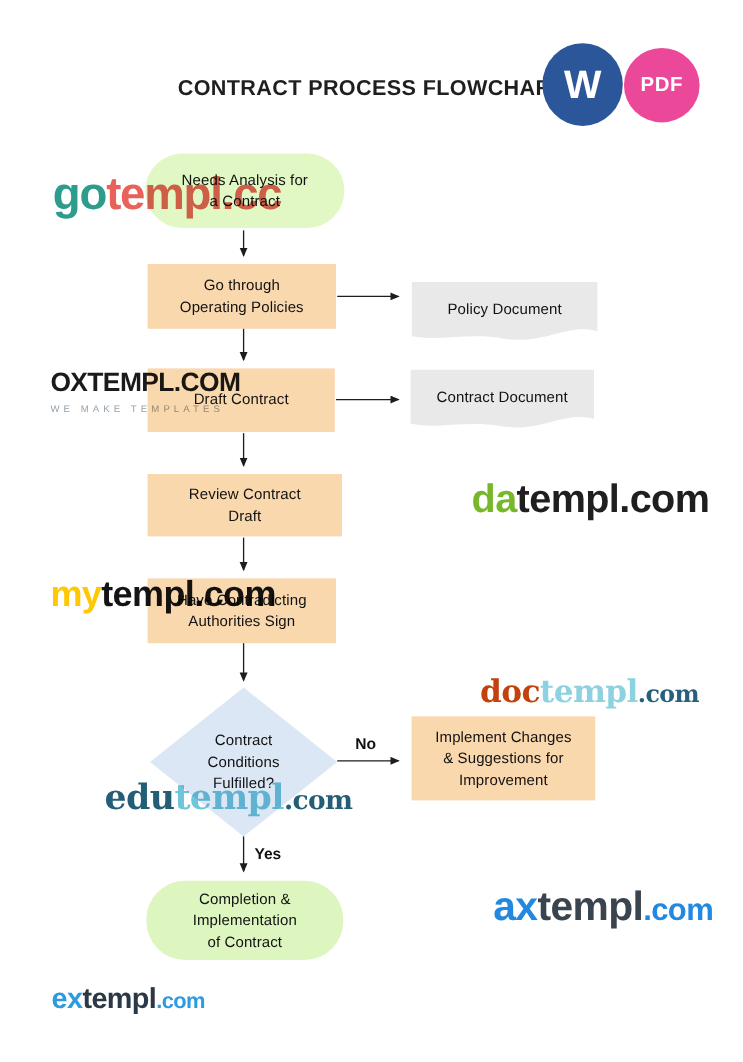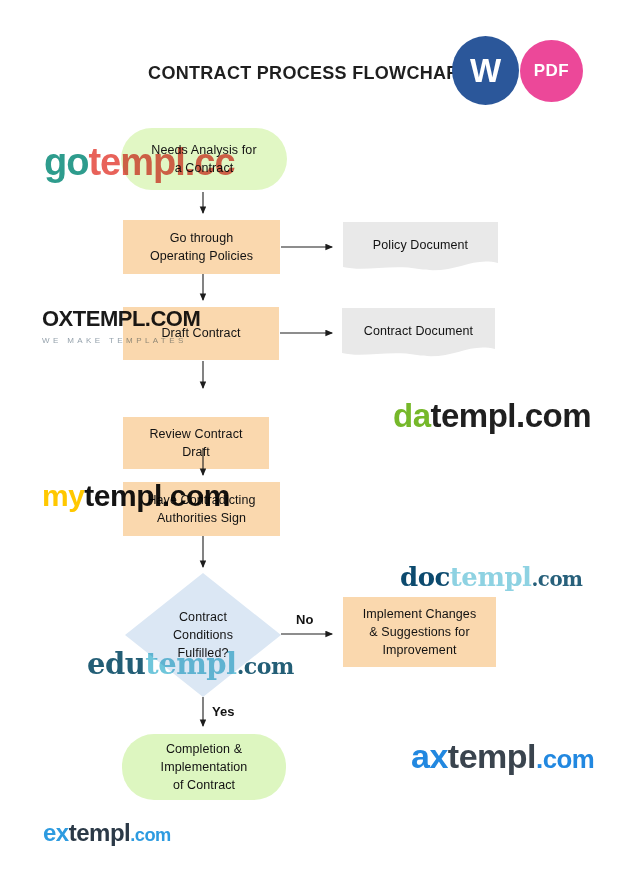--- a/index.html
+++ b/index.html
@@ -88,39 +88,39 @@
   <div class="node terminator" style="left: 121px; top: 128px; width: 166px; height: 62px; background-color: rgb(225, 247, 196);">
     <span class="node-label">Needs Analysis for
 a Contract</span>
   </div>
 
   <div class="node process" style="left: 123px; top: 220px; width: 157px; height: 54px; background-color: rgb(250, 216, 174);">
     <span class="node-label">Go through
 Operating Policies</span>
   </div>
 
-  <div class="node document" style="left:343px;top:222px;width:155px;height:53px;text-align:center;">
+  <div class="node document" style="left:343px;top:235px;width:155px;height:53px;text-align:center;">
     <svg class="shape" viewBox="0 0 155 53" preserveAspectRatio="none">
       <path d="M0 0 H155 V41 C128 34 112 53 76 47 C48 42 22 50 0 45 Z" style="fill: rgb(233, 233, 233);"></path>
     </svg>
     <span class="node-label">Policy Document</span>
   </div>
 
   <div class="node document" style="left:342px;top:308px;width:153px;height:53px;">
     <svg class="shape" viewBox="0 0 153 53" preserveAspectRatio="none">
       <path d="M0 0 H153 V41 C126 34 110 53 75 47 C47 42 21 50 0 45 Z" style="fill: rgb(233, 233, 233);"></path>
     </svg>
     <span class="node-label">Contract Document</span>
   </div>
 
   <div class="node process" style="left: 123px; top: 307px; width: 156px; height: 53px; background-color: rgb(250, 216, 174);">
     <span class="node-label">Draft Contract</span>
   </div>
 
-  <div class="node process" style="left: 123px; top: 395px; width: 146px; height: 52px; background-color: rgb(250, 216, 174); margin-top: 22px;">
+  <div class="node process" style="left: 123px; top: 395px; width: 162px; height: 52px; background-color: rgb(250, 216, 174);">
     <span class="node-label">Review Contract
 Draft</span>
   </div>
 
   <div class="node process" style="left: 123px; top: 482px; width: 157px; height: 54px; background-color: rgb(250, 216, 174); text-align: center;">
     <span class="node-label">Have Contradicting
 Authorities Sign</span>
   </div>
 
   <div class="node decision" style="left:125px;top:573px;width:156px;height:124px;">
@@ -159,21 +159,21 @@
 
   <div class="wm wm-datempl">
     <span style="color: rgb(118, 184, 42);">da</span><span style="color: rgb(31, 31, 31);">templ.com</span>
   </div>
 
   <div class="wm wm-mytempl">
     <span style="color: rgb(255, 200, 0);">my</span><span style="color: rgb(20, 20, 20);">templ.com</span>
   </div>
 
   <div class="wm wm-doctempl">
-    <span style="color: #0c4a6e;">doc</span><span style="color: rgb(142, 210, 226);">templ</span><span class="sm" style="color: rgb(39, 96, 123);">.com</span>
+    <span style="color: #c2410c;">doc</span><span style="color: rgb(142, 210, 226);">templ</span><span class="sm" style="color: rgb(39, 96, 123);">.com</span>
   </div>
 
   <div class="wm wm-edutempl">
     <span style="color: rgb(35, 94, 118); margin-left: 44px;">edu</span><span style="color: rgb(111, 198, 219);">templ</span><span class="sm" style="color: rgb(35, 94, 118);">.com</span>
   </div>
 
   <div class="wm wm-axtempl">
     <span style="color: rgb(34, 136, 224);">ax</span><span style="color: rgb(58, 68, 78);">templ</span><span class="sm" style="color: rgb(34, 136, 224);">.com</span>
   </div>
 

